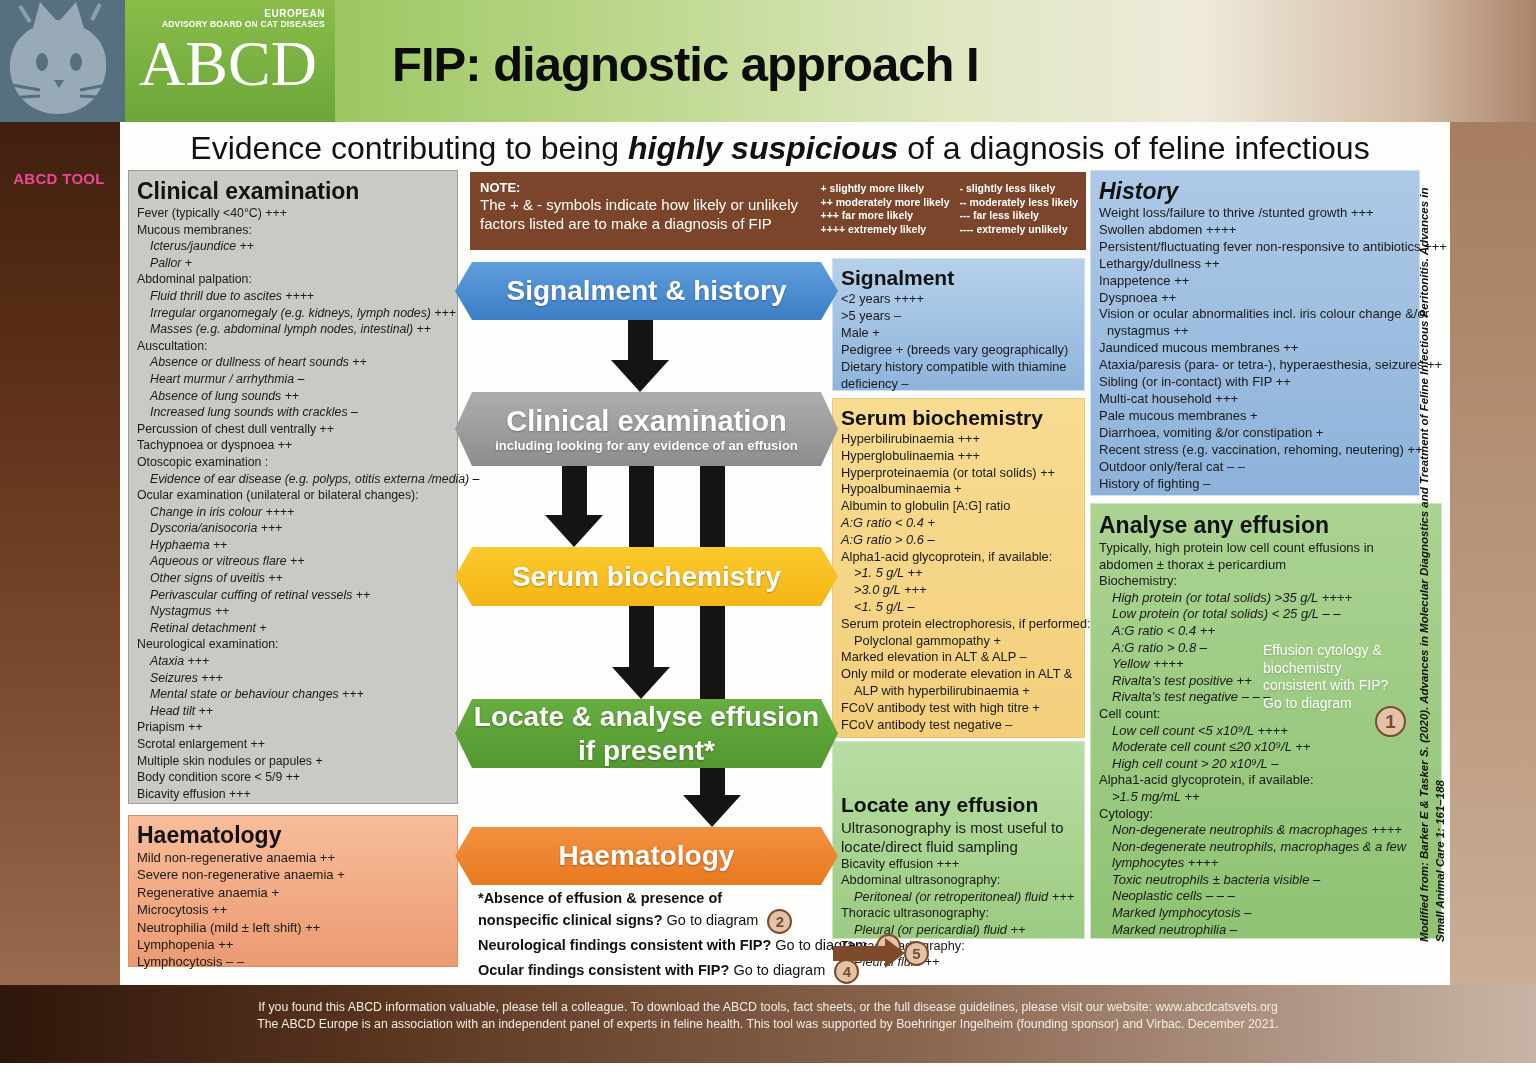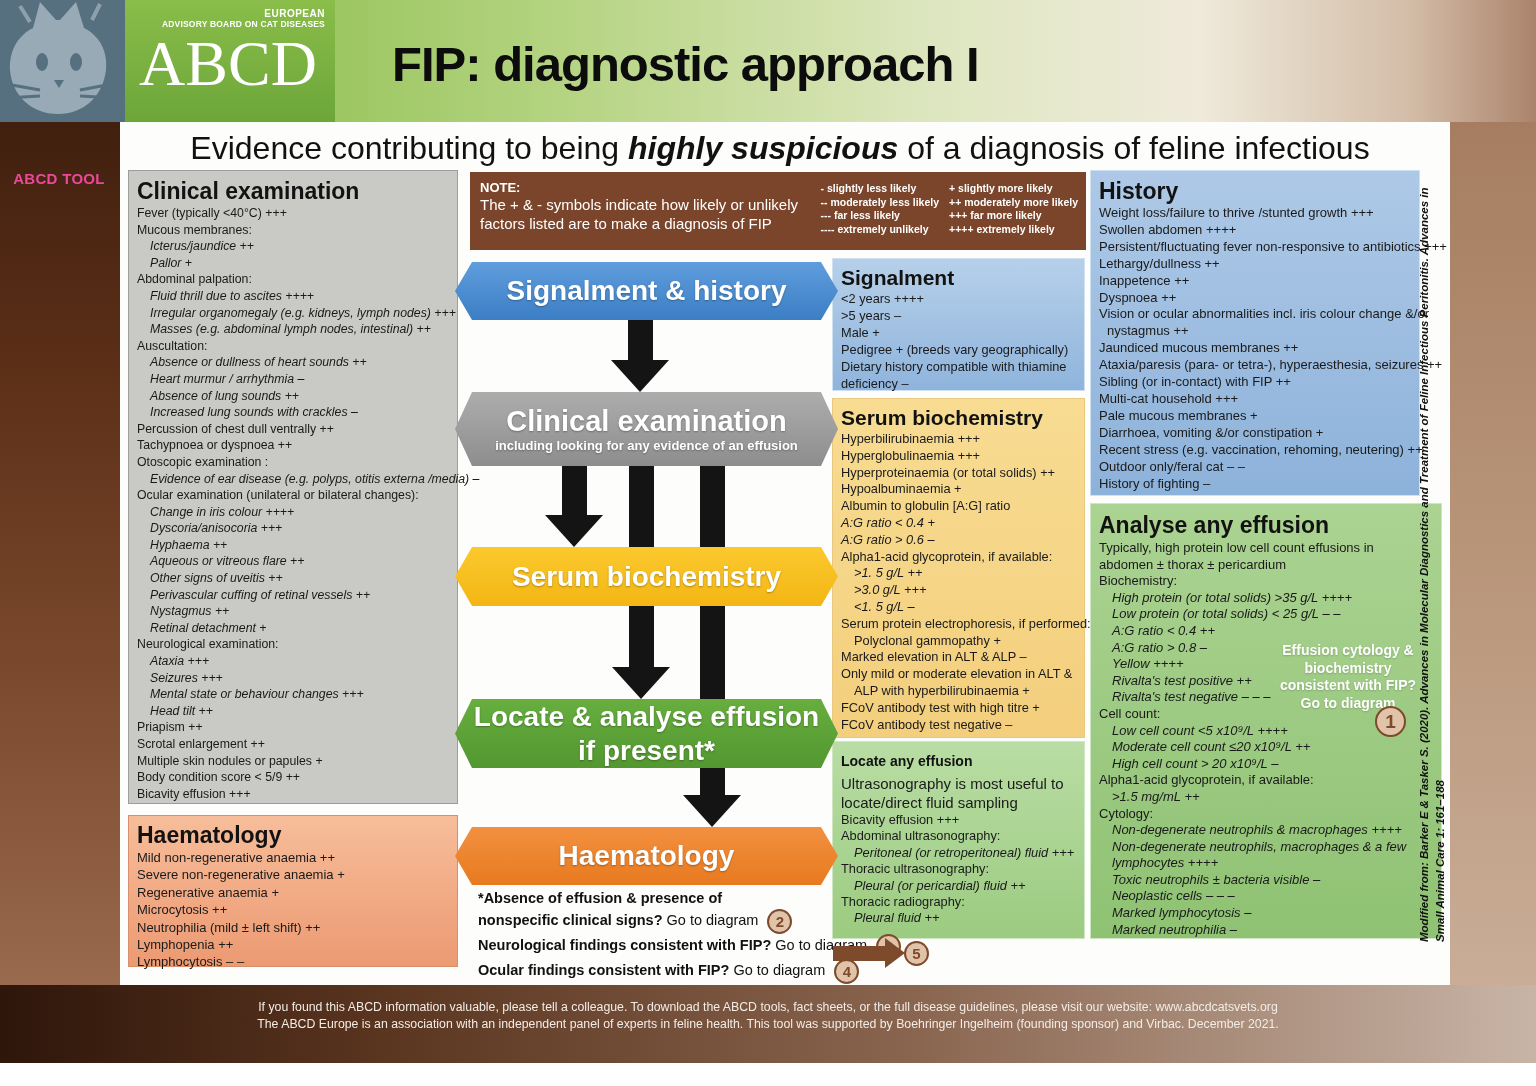--- a/index.html
+++ b/index.html
@@ -42,31 +42,31 @@
   .notebox .nb-body{font-size:15px;line-height:19px;}
   .legend{display:flex;gap:10px;padding-top:4px;}
   .legend .ln{font-size:10.5px;line-height:13.5px;font-weight:bold;color:#fff;}
   .sig{left:832px;top:258px;width:253px;height:133px;background:linear-gradient(180deg,#b6d0ea,#8fb4dc);border-color:#cfe0f0;}
   .sig .ttl{font-size:21px;line-height:25px;}
   .sig .ln{font-size:12.8px;line-height:17px;}
   .serum{left:832px;top:398px;width:253px;height:340px;background:linear-gradient(180deg,#f8dc92,#f3cf7d);border-color:#e8c77e;}
   .serum .ttl{font-size:21px;line-height:26px;}
   .serum .ln{font-size:12.8px;line-height:16.8px;}
   .locate{left:832px;top:741px;width:253px;height:198px;background:linear-gradient(180deg,#b9dda4,#9ccb81);border-color:#cfe6c2;}
-  .locate .ttl{font-size:14px;line-height:26px;}
+  .locate .ttl{font-size:21px;line-height:26px;margin-top:44px;}
   .locate .sub{font-size:15px;line-height:19px;}
   .locate .ln{font-size:12.8px;line-height:16.4px;}
   .historyp{left:1090px;top:170px;width:330px;height:326px;background:linear-gradient(180deg,#aec9e7,#8db2da);border-color:#cfe0f0;}
-  .historyp .ttl{font-size:23px;line-height:28px;}
+  .historyp .ttl{font-size:23px;line-height:28px;font-style:italic;}
   .historyp .ln{font-size:13px;line-height:16.9px;}
   .historyp .u{padding-left:8px;}
   .analyse{left:1090px;top:503px;width:352px;height:436px;background:linear-gradient(180deg,#abd392,#8fc273);border-color:#cfe6c2;}
   .analyse .ttl{font-size:23px;line-height:30px;}
   .analyse .ln{font-size:13px;line-height:16.6px;}
-  .overlay-q{position:absolute;right:8px;top:138px;width:170px;text-align:center;color:#fff;font-weight:bold;font-size:14px;line-height:17.5px;text-shadow:0 1px 2px rgba(0,0,0,.2);}
+  .overlay-q{position:absolute;right:8px;top:138px;width:170px;text-align:left;color:#fff;font-weight:normal;font-size:14px;line-height:17.5px;text-shadow:0 1px 2px rgba(0,0,0,.2);}
   .overlay-circ{position:absolute;right:35px;top:202px;}
   
   .banner{position:absolute;left:455px;width:383px;z-index:3;display:flex;flex-direction:column;justify-content:center;align-items:center;
     clip-path:polygon(17px 0,calc(100% - 17px) 0,100% 50%,calc(100% - 17px) 100%,17px 100%,0 50%);
     color:#fff;font-weight:bold;text-shadow:0 1px 2px rgba(0,0,0,.3);}
   .b-blue{top:262px;height:58px;background:linear-gradient(180deg,#5f9edd,#3c7ec4);font-size:28px;}
   .b-gray{top:392px;height:74px;background:linear-gradient(180deg,#adadad,#8d8d8d);font-size:29px;}
   .b-gray .bsub{font-size:13px;font-weight:bold;line-height:14px;margin-top:1px;}
   .b-yellow{top:547px;height:59px;background:linear-gradient(180deg,#fbc92e,#f3b614);font-size:28px;}
   .b-green{top:699px;height:69px;background:linear-gradient(180deg,#67ae3f,#539730);font-size:28px;line-height:34px;}
@@ -133,30 +133,30 @@
     <span>Evidence contributing to being </span><span class="em">highly suspicious</span><span> of a diagnosis of feline infectious peritonitis</span>
   </div>
 
   <div class="panel notebox">
     <div class="nb-left">
       <div class="nb-title">NOTE:</div>
       <div class="nb-body">The + &amp; - symbols indicate how likely or unlikely factors listed are to make a diagnosis of FIP</div>
     </div>
     <div class="legend">
       <div>
+          <div class="ln">+ slightly more likely</div>
+          <div class="ln">++ moderately more likely</div>
+          <div class="ln">+++ far more likely</div>
+          <div class="ln">++++ extremely likely</div>
+        </div>
+      <div>
           <div class="ln">- slightly less likely</div>
           <div class="ln">-- moderately less likely</div>
           <div class="ln">--- far less likely</div>
           <div class="ln">---- extremely unlikely</div>
-        </div>
-      <div>
-          <div class="ln">+ slightly more likely</div>
-          <div class="ln">++ moderately more likely</div>
-          <div class="ln">+++ far more likely</div>
-          <div class="ln">++++ extremely likely</div>
         </div>
     </div>
   </div>
 
   <div class="panel clinical">
     <div class="ttl">Clinical examination</div>
     <div>
         <div class="ln">Fever (typically &lt;40°C) +++</div>
         <div class="ln">Mucous membranes:</div>
         <div class="ln i">Icterus/jaundice ++</div>

